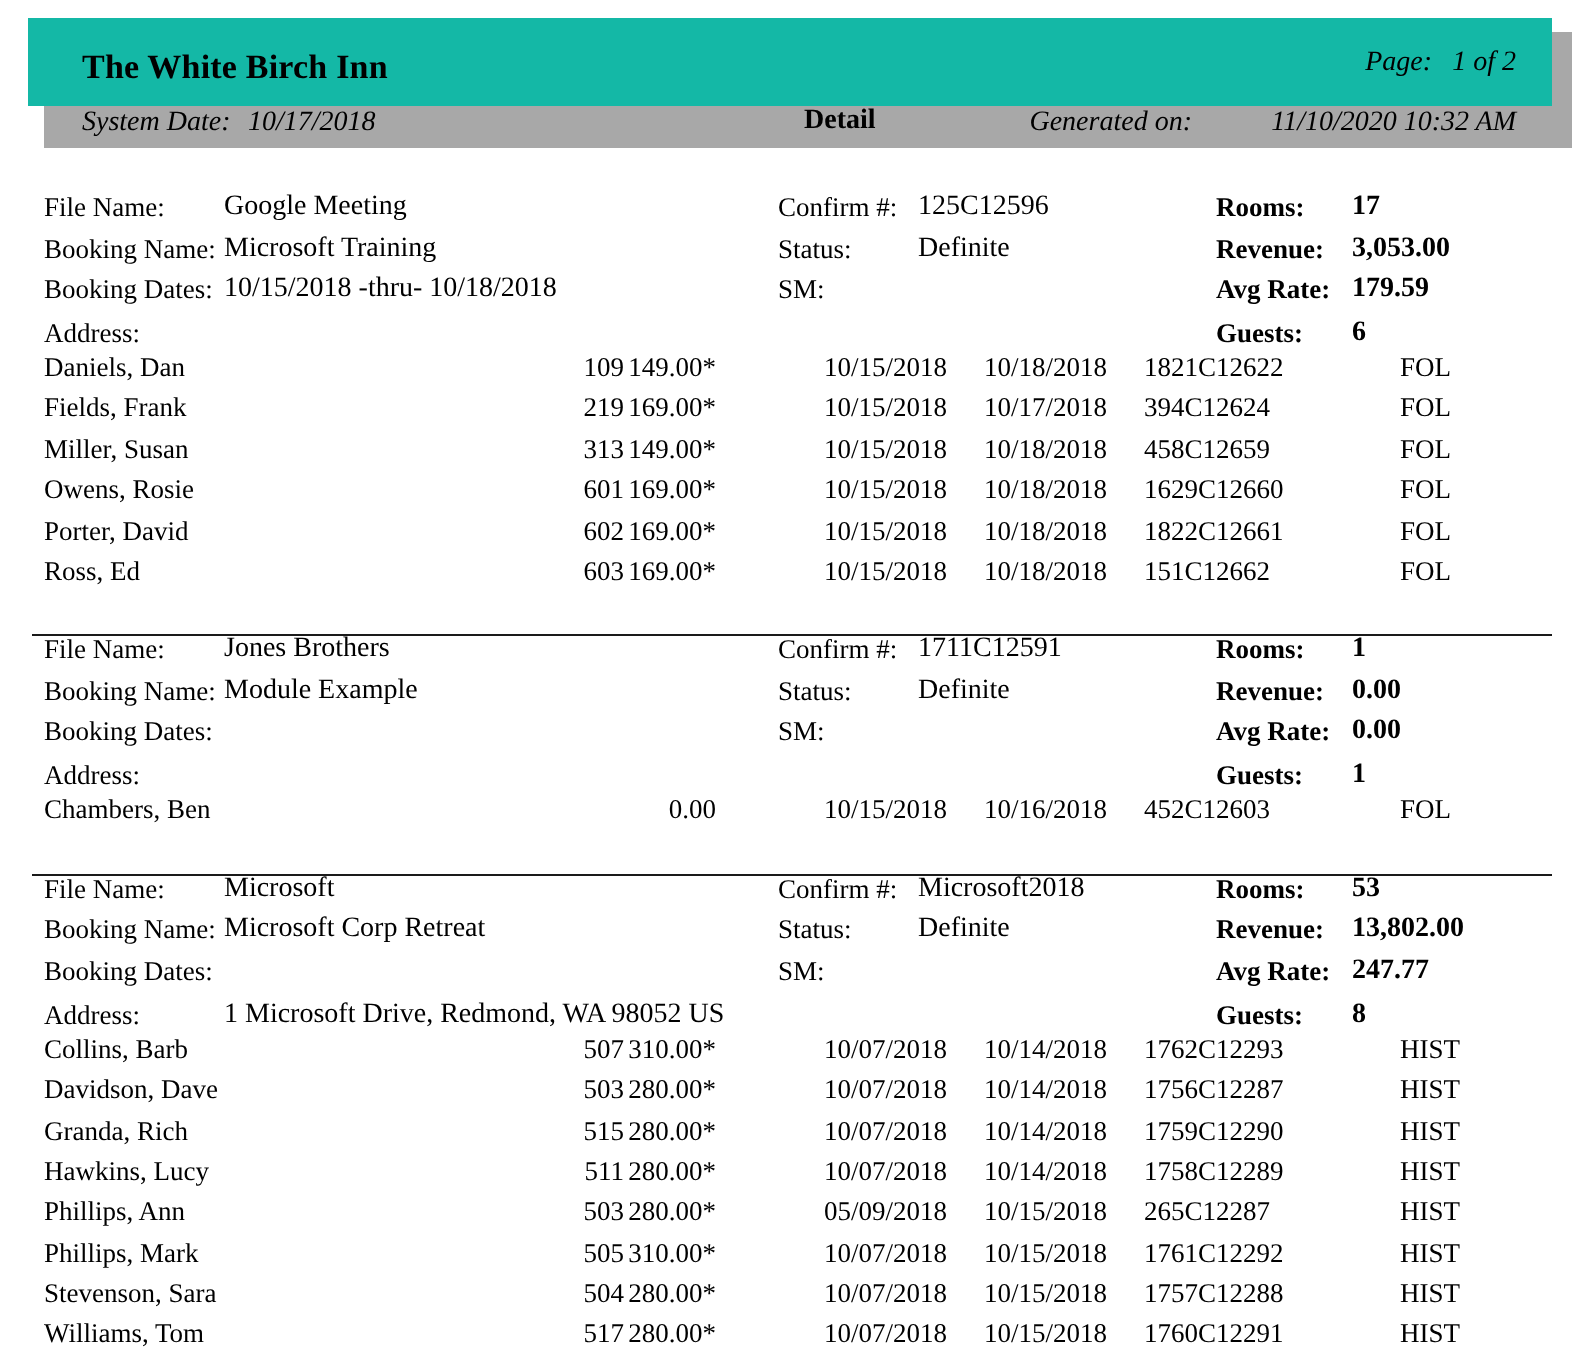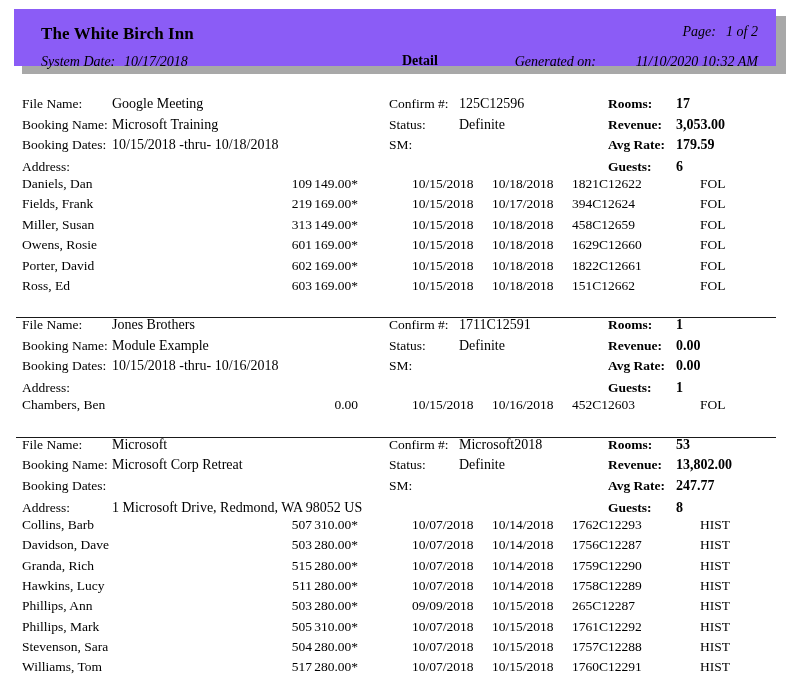--- a/index.html
+++ b/index.html
@@ -23,22 +23,22 @@
     top: 16px;
     width: 764px;
     height: 58px;
     background: #a8a8a8;
   }
   .header-band {
     position: absolute;
     left: 14px;
     top: 9px;
     width: 762px;
-    height: 57px;
-    background: #8b5cf6;
+    height: 44px;
+    background: #14b8a6;
   }
   .hdr-title-left {
     position: absolute;
     left: 27px;
     top: 15px;
     font-size: 17px;
     font-weight: bold;
     letter-spacing: 0.1px;
     white-space: nowrap;
   }
@@ -290,21 +290,20 @@
       </div>
     </div>
     <div class="booking-block">
       <div class="rule" style="top: 0px;"></div>
       <div class="summary" style="margin-top: 19px;">
         <div class="sm-label col-a-label r0">File Name:</div>
         <div class="sm-value col-a-value r0">Jones Brothers</div>
         <div class="sm-label col-a-label r1">Booking Name:</div>
         <div class="sm-value col-a-value r1">Module Example</div>
         <div class="sm-label col-a-label r2">Booking Dates:</div>
-        <div class="sm-value col-a-value r2">10/15/2018 -thru- 10/16/2018</div>
         <div class="sm-label col-a-label r3">Address:</div>
         <div class="sm-value col-a-value r3"></div>
         <div class="sm-label col-b-label r0">Confirm #:</div>
         <div class="sm-value col-b-value r0">1711C12591</div>
         <div class="sm-label col-b-label r1">Status:</div>
         <div class="sm-value col-b-value r1">Definite</div>
         <div class="sm-label col-b-label r2">SM:</div>
         <div class="sm-value col-b-value r2"></div>
         <div class="sm-label-b col-c-label r0">Rooms:</div>
         <div class="sm-value-b col-c-value r0">1</div>
@@ -386,21 +385,21 @@
           <div class="g-cell g-rate">280.00*</div>
           <div class="g-cell g-arrive">10/07/2018</div>
           <div class="g-cell g-depart">10/14/2018</div>
           <div class="g-cell g-confirm">1758C12289</div>
           <div class="g-cell g-status">HIST</div>
         </div>
         <div class="guest-row">
           <div class="g-cell g-name">Phillips, Ann</div>
           <div class="g-cell g-room">503</div>
           <div class="g-cell g-rate">280.00*</div>
-          <div class="g-cell g-arrive">09/09/2018</div>
+          <div class="g-cell g-arrive">05/09/2018</div>
           <div class="g-cell g-depart">10/15/2018</div>
           <div class="g-cell g-confirm">265C12287</div>
           <div class="g-cell g-status">HIST</div>
         </div>
         <div class="guest-row">
           <div class="g-cell g-name">Phillips, Mark</div>
           <div class="g-cell g-room">505</div>
           <div class="g-cell g-rate">310.00*</div>
           <div class="g-cell g-arrive">10/07/2018</div>
           <div class="g-cell g-depart">10/15/2018</div>

